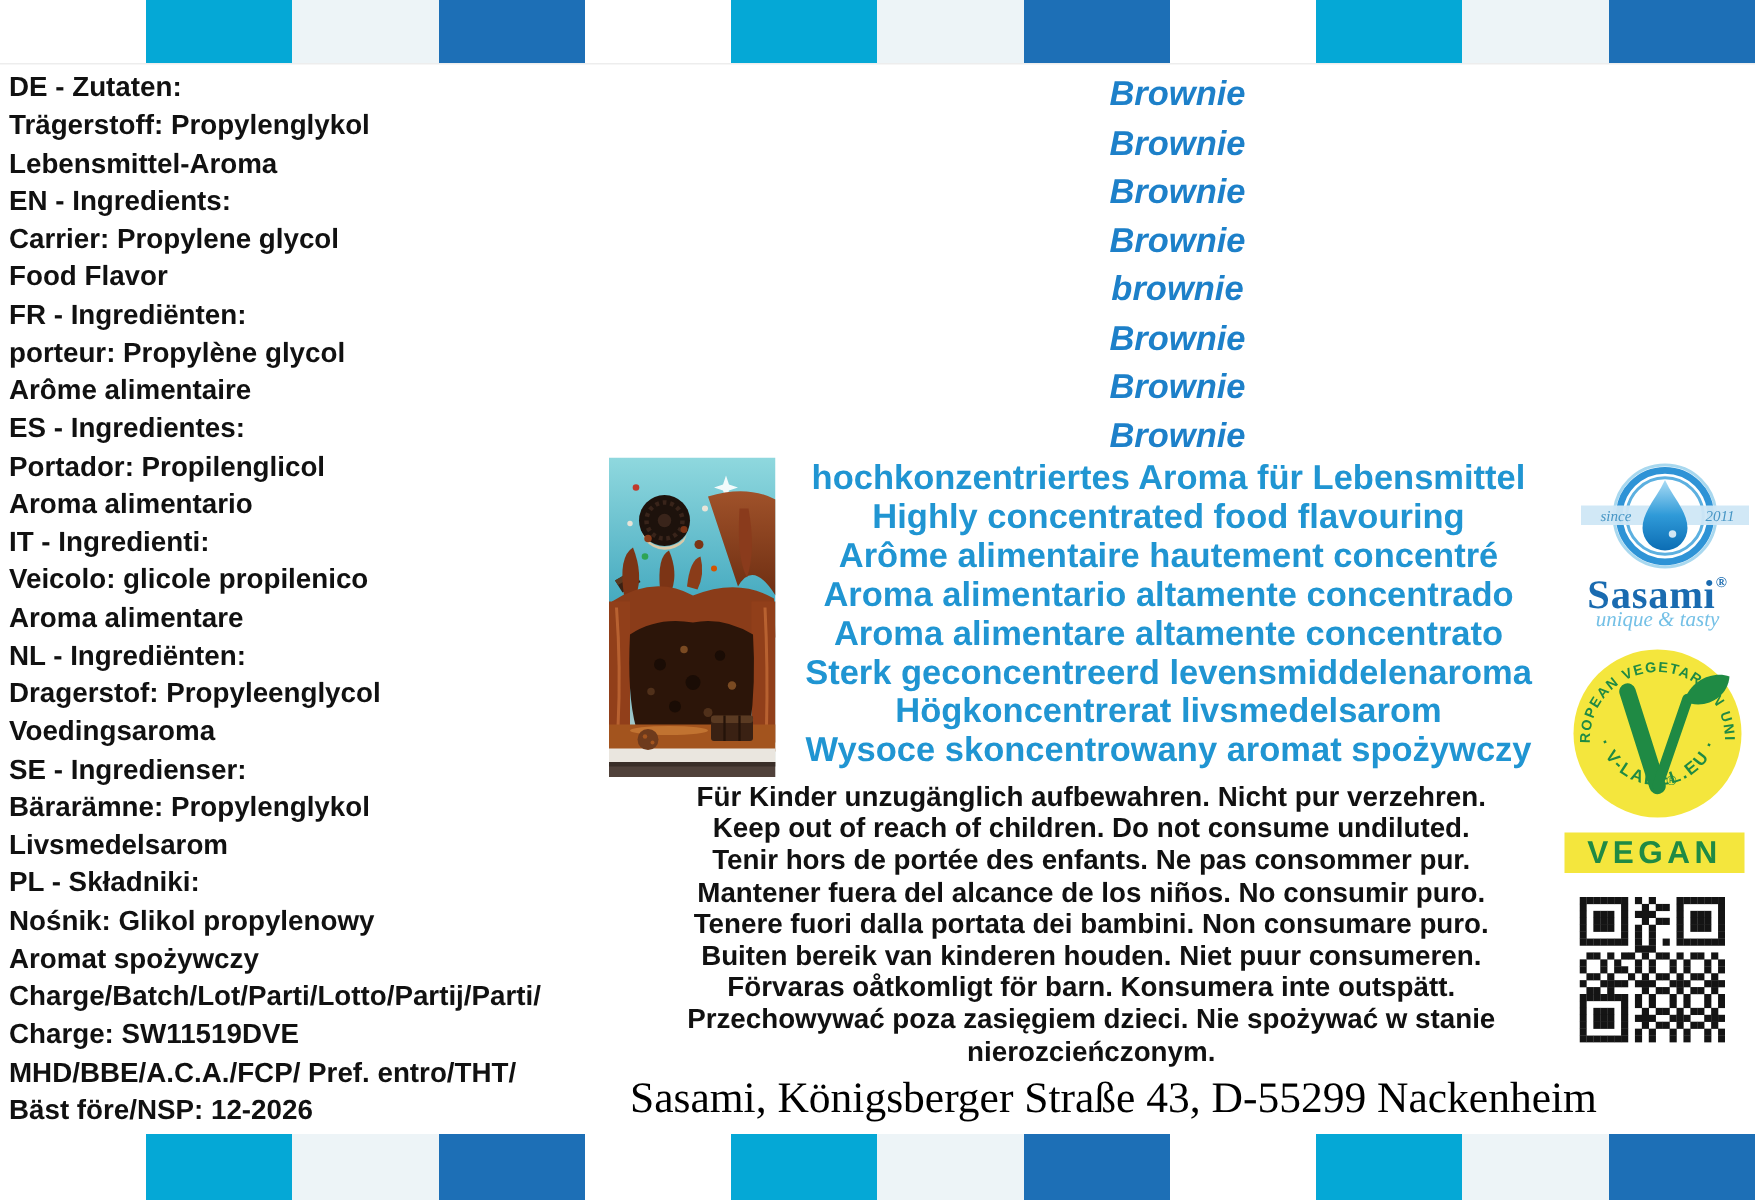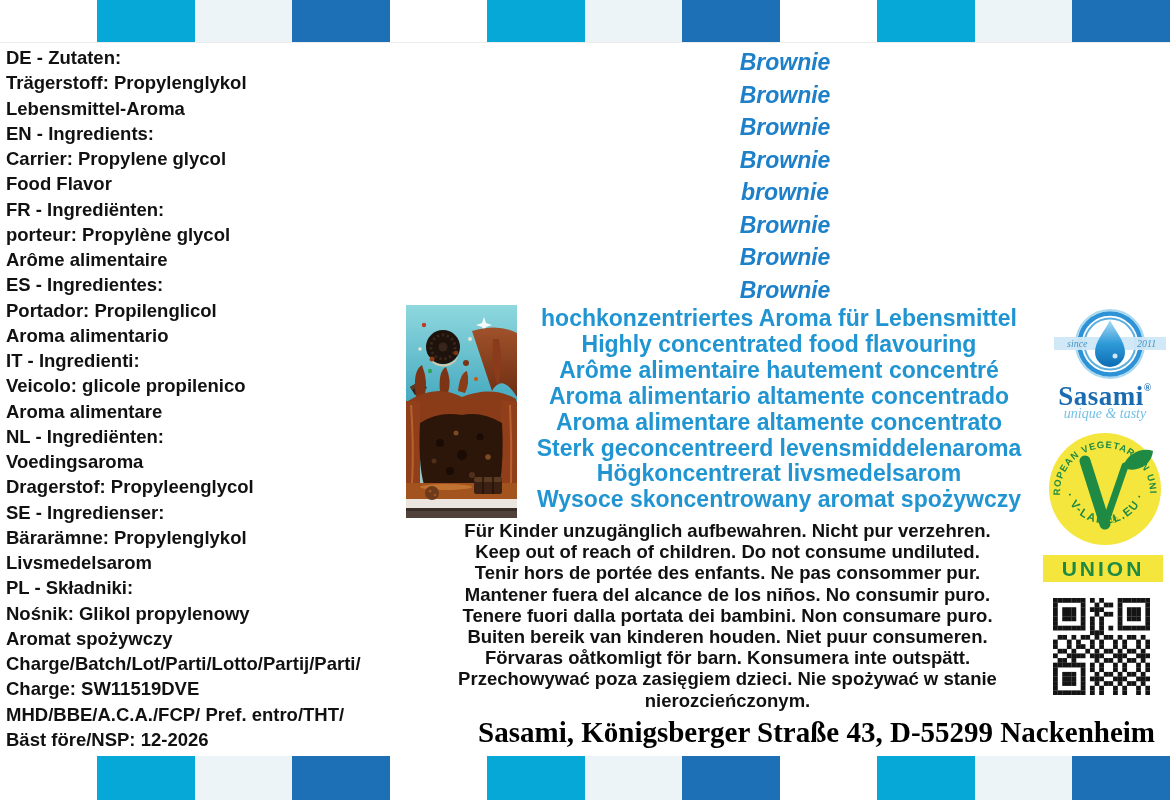--- a/index.html
+++ b/index.html
@@ -33,22 +33,22 @@
   
   .descriptions{position:absolute;left:488px;top:306px;width:582px;text-align:center;
     font-weight:bold;font-size:23px;line-height:25.9px;color:var(--descBlue,#2095d2);
     white-space:nowrap;}
 
   
   .warnings{position:absolute;left:420px;top:520px;width:615px;text-align:center;
     font-weight:bold;font-size:18.5px;line-height:21.2px;color:#111;white-space:nowrap;}
 
   
-  .address{position:absolute;left:420px;top:716px;width:735px;text-align:right;
-    font-family:"Liberation Serif","DejaVu Serif",serif;font-size:29px;color:#000;font-weight:bold;}
+  .address{position:absolute;left:420px;top:716px;width:735px;text-align:left;
+    font-family:"Liberation Serif","DejaVu Serif",serif;font-size:29px;color:#000;}
 
   
   .sasami-logo{position:absolute;left:1054px;top:306px;width:112px;height:76px;}
   .wordmark{position:absolute;left:1040px;top:381px;width:130px;text-align:center;
     font-family:"Liberation Serif","DejaVu Serif",serif;font-weight:bold;font-size:27px;
     color:var(--brandBlue,#1a6bb0);letter-spacing:.5px;}
   .wordmark sup{font-size:10px;vertical-align:14px;}
   .tagline{position:absolute;left:1040px;top:406px;width:130px;text-align:center;
     font-family:"Liberation Serif","DejaVu Serif",serif;font-style:italic;font-size:14px;
     color:var(--taglineBlue,#74c0e6);}
@@ -76,22 +76,22 @@
       <div>FR - Ingrediënten:</div>
       <div>porteur: Propylène glycol</div>
       <div>Arôme alimentaire</div>
       <div>ES - Ingredientes:</div>
       <div>Portador: Propilenglicol</div>
       <div>Aroma alimentario</div>
       <div>IT - Ingredienti:</div>
       <div>Veicolo: glicole propilenico</div>
       <div>Aroma alimentare</div>
       <div>NL - Ingrediënten:</div>
+      <div>Dragerstof: Propyleenglycol</div>
       <div>Voedingsaroma</div>
-      <div>Dragerstof: Propyleenglycol</div>
       <div>SE - Ingredienser:</div>
       <div>Bärarämne: Propylenglykol</div>
       <div>Livsmedelsarom</div>
       <div>PL - Składniki:</div>
       <div>Nośnik: Glikol propylenowy</div>
       <div>Aromat spożywczy</div>
       <div>Charge/Batch/Lot/Parti/Lotto/Partij/Parti/</div>
       <div>Charge: SW11519DVE</div>
       <div>MHD/BBE/A.C.A./FCP/ Pref. entro/THT/</div>
       <div>Bäst före/NSP: 12-2026</div>
@@ -232,21 +232,21 @@
       <textPath href="#arcTop" startOffset="50%" text-anchor="middle">EUROPEAN VEGETARIAN UNION</textPath>
     </text>
     <text font-size="11.5" font-weight="bold" fill="#1f8a44" letter-spacing="1.5">
       <textPath href="#arcBot" startOffset="50%" text-anchor="middle">· V-LABEL.EU ·</textPath>
     </text>
     <path d="M38,30 L58,93" stroke="#1f8a44" stroke-width="11" stroke-linecap="round" fill="none"></path>
     <path d="M58,93 L78,35" stroke="#1f8a44" stroke-width="7" stroke-linecap="round" fill="none"></path>
     <path d="M76,36 C80,22 96,16 106,20 C105,33 92,41 80,38 Z" fill="#1f8a44"></path>
     <text x="64" y="92" font-size="9" fill="#1f8a44">®</text>
   </svg>
-  <div class="vegan-box">UNION</div>
+  <div class="vegan-box">VEGAN</div>
 
   <svg class="qr" id="qr-svg" viewBox="0 0 97 97">
     <rect x="0" y="0" width="97" height="97" fill="#ffffff"></rect>
   <rect x="0" y="0" width="4.769047619047619" height="4.769047619047619" fill="#141414"></rect>
       <rect x="4.619047619047619" y="0" width="4.769047619047619" height="4.769047619047619" fill="#141414"></rect>
       <rect x="9.238095238095237" y="0" width="4.769047619047619" height="4.769047619047619" fill="#141414"></rect>
       <rect x="13.857142857142856" y="0" width="4.769047619047619" height="4.769047619047619" fill="#141414"></rect>
       <rect x="18.476190476190474" y="0" width="4.769047619047619" height="4.769047619047619" fill="#141414"></rect>
       <rect x="23.095238095238095" y="0" width="4.769047619047619" height="4.769047619047619" fill="#141414"></rect>
       <rect x="27.71428571428571" y="0" width="4.769047619047619" height="4.769047619047619" fill="#141414"></rect>

